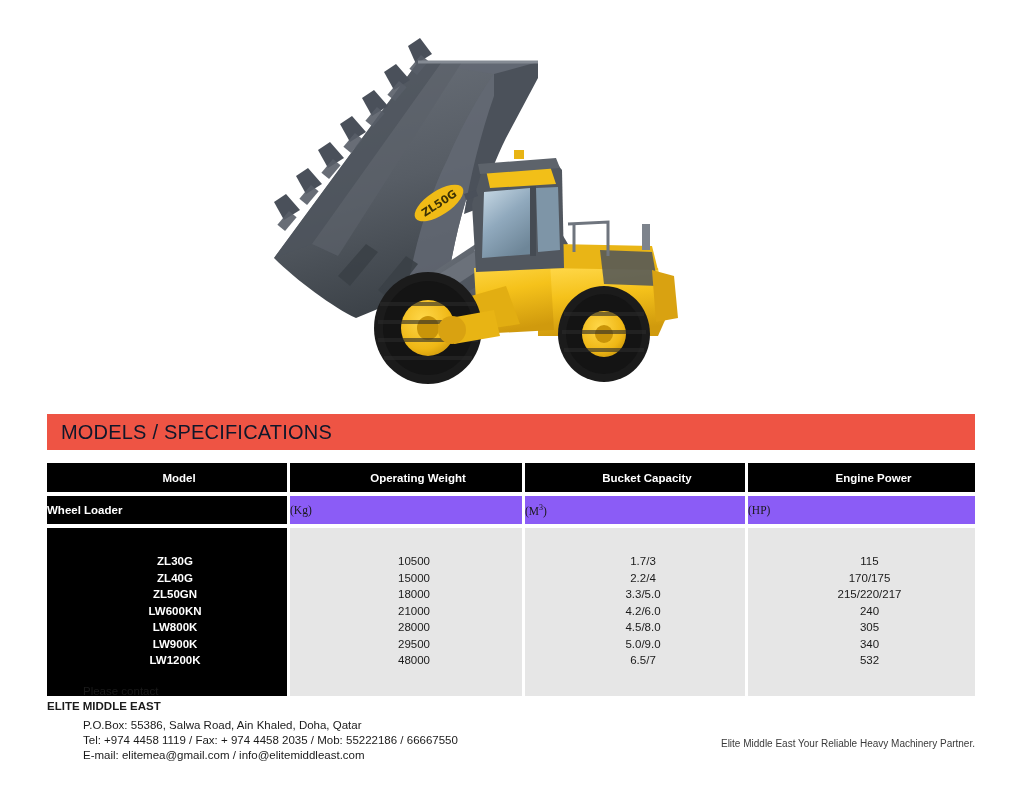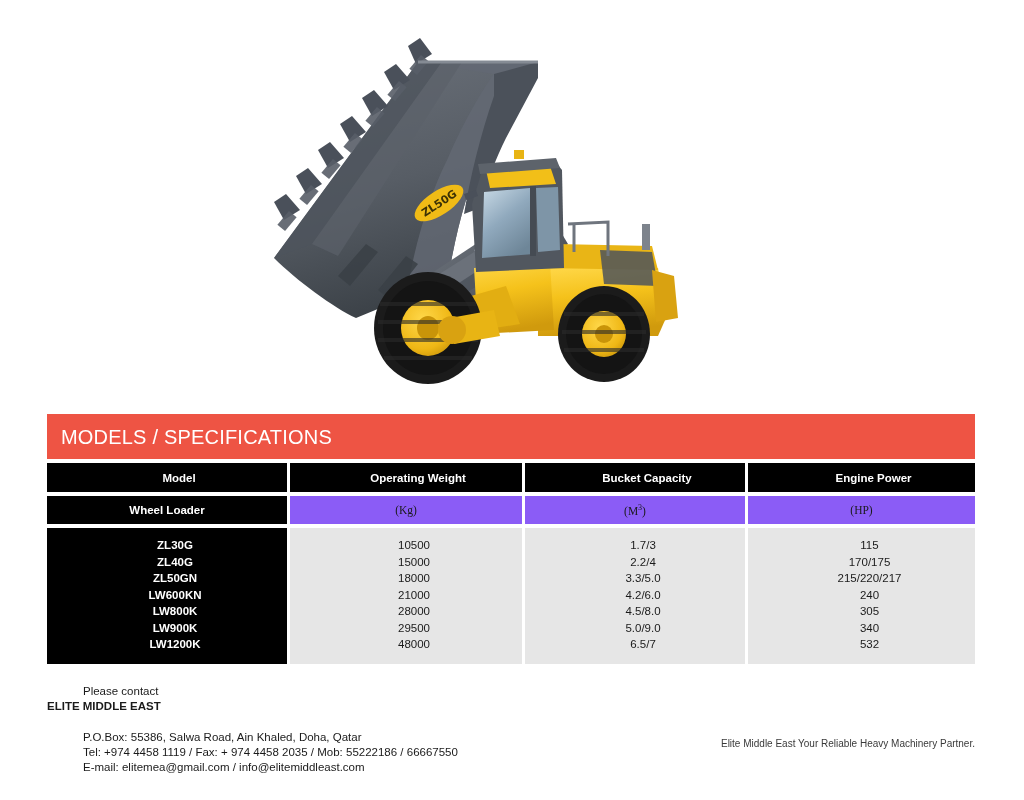--- a/index.html
+++ b/index.html
@@ -37,23 +37,23 @@
     width: 450px;
     height: 370px;
   }
 
   
   .section-banner {
     position: absolute;
     left: 47px;
     top: 414px;
     width: 928px;
-    height: 45px;
+    height: 36px;
     background: #ee5444;
-    color: #ffffff;
+    color: #0f172a;
     display: flex;
     align-items: center;
   }
   .section-banner .banner-text {
     font-size: 20px;
     font-weight: 400;
     letter-spacing: 0.2px;
     padding-left: 14px;
     line-height: 1;
     white-space: nowrap;
@@ -95,21 +95,21 @@
 
   .gap-row td {
     height: 4px;
     background: #ffffff;
   }
 
   
   .urow td {
     height: 28px;
     font-size: 11.5px;
-    text-align: center;
+    text-align: left;
     vertical-align: middle;
     border-right: 3px solid #ffffff;
     margin-left: 6px;
   }
   .urow td:last-child { border-right: none; }
   .urow td.model-cell {
     background: #000000;
     color: #ffffff;
     font-weight: bold;
   }
@@ -127,21 +127,21 @@
   }
   .brow td:last-child { border-right: none; }
   .brow td.model-col {
     background: #000000;
   }
   .brow td.data-col {
     background: #e6e6e6;
   }
   .cell-list {
     list-style: none;
-    margin: 0;
+    margin: 16px;
     padding: 9px 0 11px 16px;
   }
   .cell-list li {
     height: 16.5px;
     line-height: 16.5px;
     font-size: 11.5px;
     text-align: center;
   }
   .model-col .cell-list li {
     color: #ffffff;
@@ -164,21 +164,21 @@
     white-space: nowrap;
     padding-left: 36px;
   }
   .contact .c-company {
     font-weight: bold;
     font-size: 11.5px;
     line-height: 15px;
     white-space: nowrap;
   }
   .contact .c-addr {
-    margin-top: 16px;
+    margin-top: 4px;
   }
 
   .tagline {
     position: absolute;
     left: 0;
     top: 738px;
     width: 975px;
     text-align: right;
     font-size: 10px;
     color: #3a3a3a;

